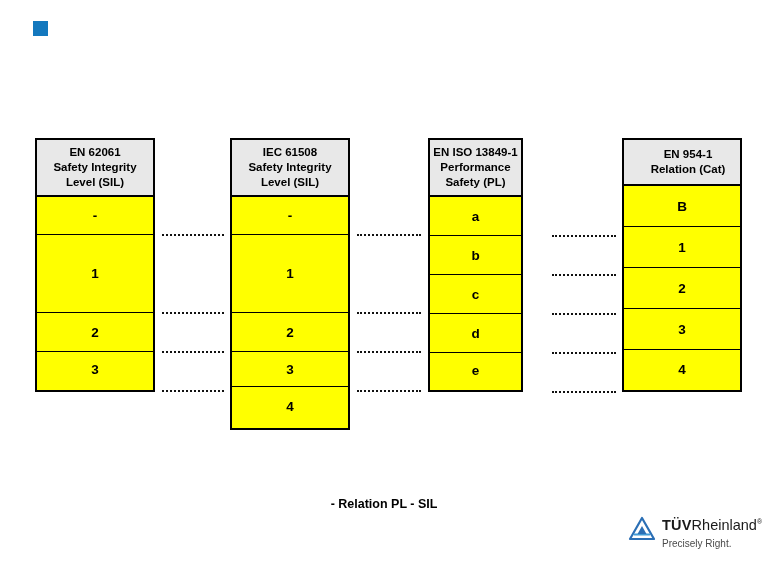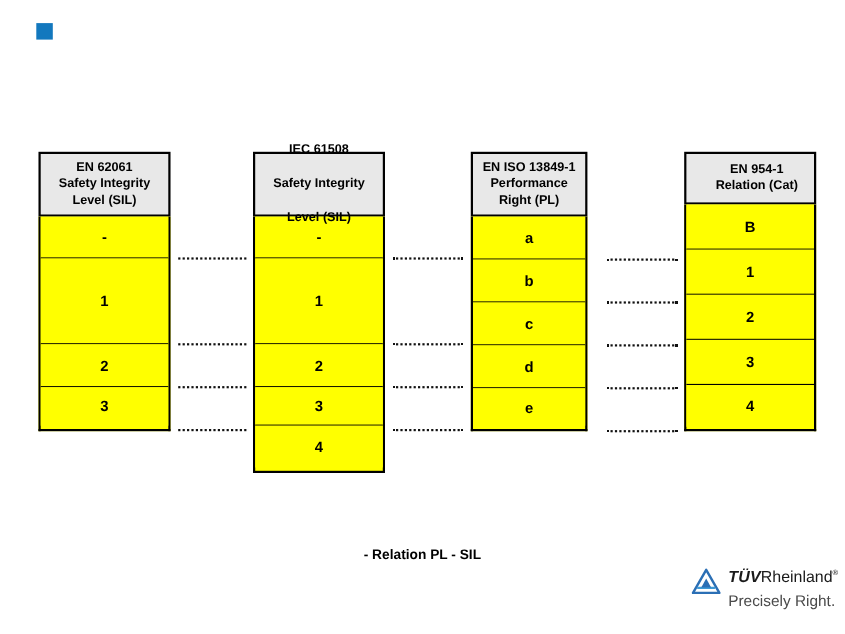--- a/index.html
+++ b/index.html
@@ -133,35 +133,34 @@
     position: absolute;
     left: 34px;
     top: 3px;
     font-size: 14.5px;
     color: #1a1a1a;
     white-space: nowrap;
   }
   #logo-text .tuv {
     font-weight: bold;
     letter-spacing: 0.2px;
-    font-style: italic;
   }
   #logo-text .rhein {
     font-weight: normal;
     text-align: center;
   }
   #logo-text .reg {
     font-size: 7px;
     vertical-align: super;
   }
   #logo-tag {
     position: absolute;
     left: 34px;
     top: 24px;
-    font-size: 14px;
+    font-size: 10px;
     color: #4a4a4a;
     white-space: nowrap;
   }
 </style>
 </head>
 <body>
 
 <div id="title-bar">
   <div id="title-bullet"></div>
 </div>
@@ -176,39 +175,39 @@
     </div>
     <div class="col-body" style="height:195px;">
       <div class="cell" style="height:38px;">-</div>
       <div class="cell" style="height:78px;">1</div>
       <div class="cell" style="height:39px;">2</div>
       <div class="cell last" style="height:35px;">3</div>
     </div>
   </div>
 
   <div class="column" style="left:230px; top:138px; width:120px;">
-    <div class="col-header" style="height:59px;gap:16px;">
+    <div class="col-header" style="height:59px;">
       <span class="hline">IEC 61508</span>
       <span class="hline">Safety Integrity</span>
       <span class="hline">Level (SIL)</span>
     </div>
     <div class="col-body" style="height:233px;">
       <div class="cell" style="height:38px;">-</div>
       <div class="cell" style="height:78px;">1</div>
       <div class="cell" style="height:39px;">2</div>
       <div class="cell" style="height:35px;">3</div>
       <div class="cell last" style="height:38px;">4</div>
     </div>
   </div>
 
-  <div class="column" style="left:428px; top:138px; width:106px;">
+  <div class="column" style="left:428px; top:138px; width:95px;">
     <div class="col-header" style="height:59px;">
       <span class="hline">EN ISO 13849-1</span>
       <span class="hline">Performance</span>
-      <span class="hline">Right (PL)</span>
+      <span class="hline">Safety (PL)</span>
     </div>
     <div class="col-body" style="height:195px;">
       <div class="cell" style="height:39px;">a</div>
       <div class="cell" style="height:39px;">b</div>
       <div class="cell" style="height:39px;">c</div>
       <div class="cell" style="height:39px;">d</div>
       <div class="cell last" style="height:34px;">e</div>
     </div>
   </div>
 

